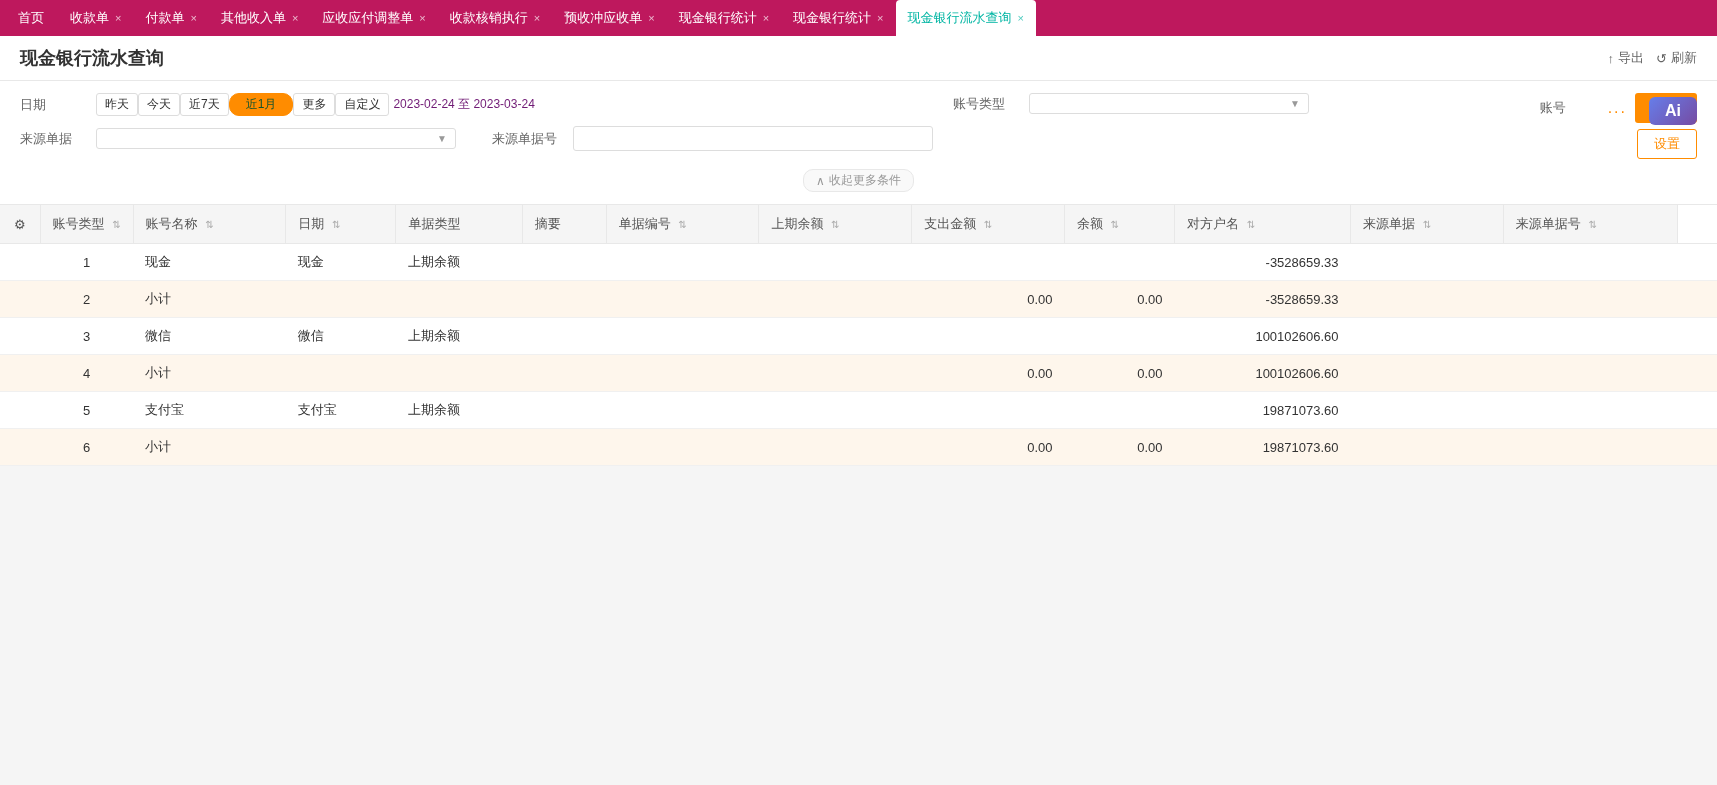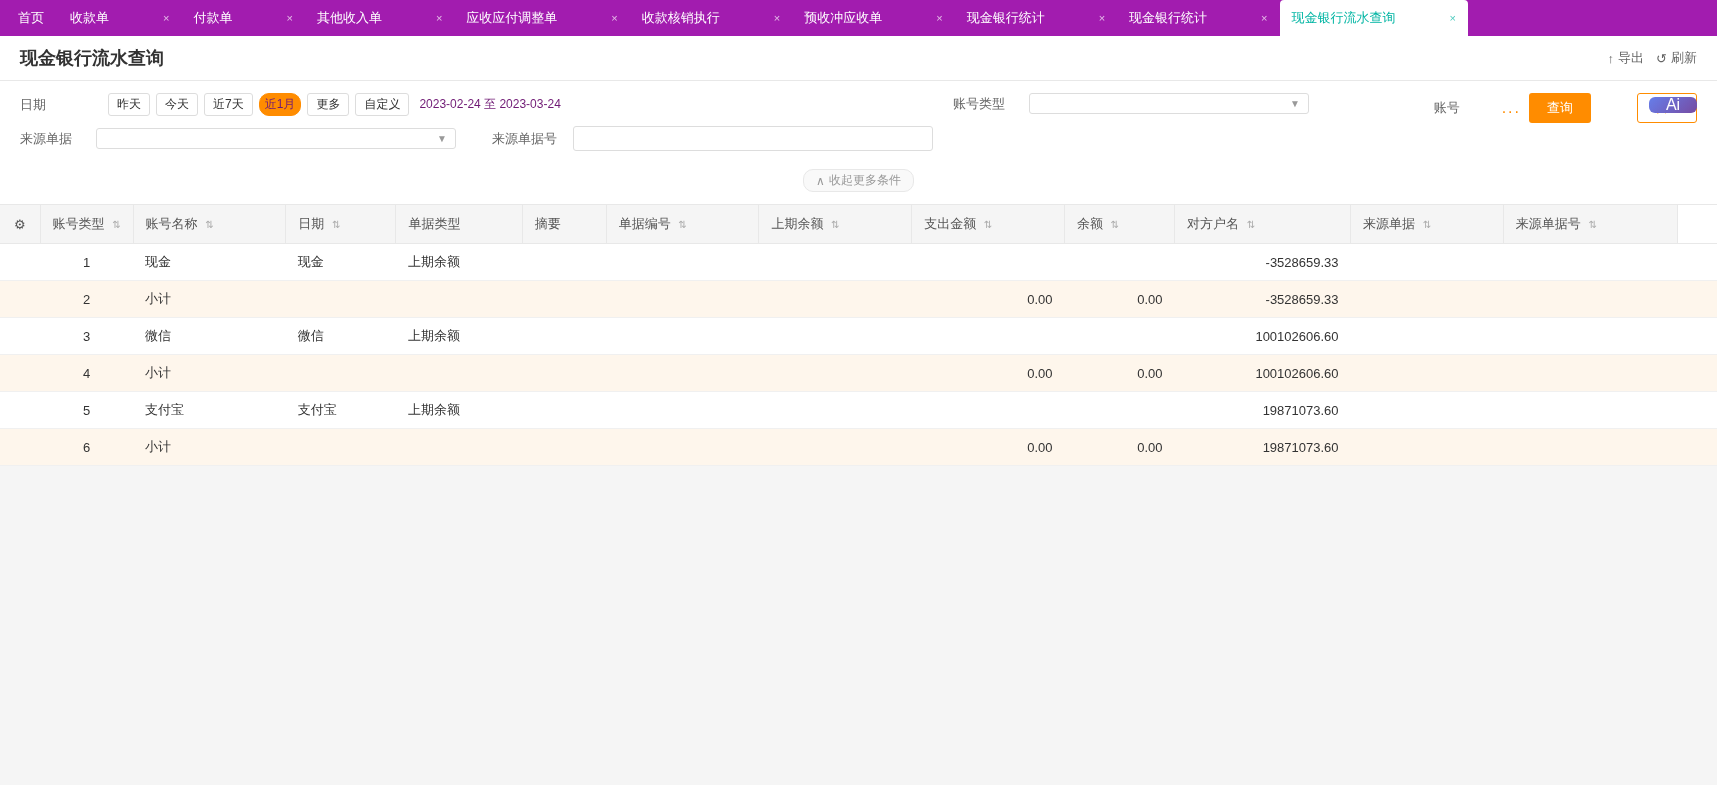--- a/index.html
+++ b/index.html
@@ -1,36 +1,35 @@
 <!DOCTYPE html>
 <html><head>
   <meta charset="utf-8">
   <style>
     * { margin: 0; padding: 0; box-sizing: border-box; }
     body { font-family: 'Microsoft YaHei', Arial, sans-serif; font-size: 13px; background: #f5f5f5; color: #333; }
 
     
     .top-nav {
-      background: #a21caf;
+      background: #be185d;
       display: flex;
       align-items: center;
       height: 36px;
       padding: 0 4px;
       overflow: hidden;
     }
     .nav-item {
       color: #fff;
       padding: 0 12px;
       height: 36px;
       display: flex;
       align-items: center;
       cursor: pointer;
       white-space: nowrap;
       font-size: 13px;
-      gap: 48px;
     }
     .nav-item.active {
       background: #fff;
       color: #00b5a3;
       border-radius: 4px 4px 0 0;
     }
     .nav-item .close-x {
       margin-left: 6px;
       font-size: 11px;
       opacity: 0.7;
@@ -86,38 +85,37 @@
       gap: 16px;
     }
     .filter-label {
       color: #666;
       white-space: nowrap;
       min-width: 60px;
     }
     .date-options {
       display: flex;
       align-items: center;
-      gap: 6px;
-      margin-left: 12px;
+      gap: 0;
     }
     .date-btn {
       padding: 2px 8px;
       border: 1px solid #ddd;
       border-radius: 3px;
       cursor: pointer;
       font-size: 12px;
       background: #fff;
       color: #333;
     }
     .date-btn.active {
       background: #ff8c00;
       border-color: #ff8c00;
-      color: #701a75;
+      color: #14532d;
       border-radius: 10px;
-      padding: 2px 5px;
+      padding: 2px 16px;
     }
     .date-range {
       color: #701a75;
       font-size: 12px;
       margin-left: 4px;
     }
     .filter-select {
       display: flex;
       align-items: center;
       border: 1px solid #ddd;
@@ -241,23 +239,23 @@
     .text-right { text-align: right; }
 
     
     .ai-badge {
       position: fixed;
       top: 97px;
       right: 20px;
       background: linear-gradient(135deg, #667eea, #764ba2);
       color: #fff;
       font-size: 16px;
-      font-weight: normal;
+      font-weight: bold;
       width: 48px;
-      height: 16px;
+      height: 28px;
       display: flex;
       align-items: center;
       justify-content: center;
       border-radius: 6px;
       cursor: pointer;
       z-index: 100;
     }
   </style>
 </head>
 <body>
@@ -346,21 +344,21 @@
     <div style="flex: 1; padding: 0 20px;">
       <div class="filter-row">
         <span class="filter-label">账号类型</span>
         <div class="filter-select" style="min-width:280px;">
           <span class="filter-select-text"></span>
           <span class="filter-select-arrow">▼</span>
         </div>
       </div>
     </div>
 
-    <div style="display:flex; flex-direction:row; gap:22px; align-items:flex-end; min-width:200px;">
+    <div style="display:flex; flex-direction:column; gap:6px; align-items:flex-end; min-width:200px;">
       <div style="display:flex; align-items:center; gap:8px;">
         <span class="filter-label">账号</span>
         <span class="dots-btn">...</span>
         <button class="query-btn">查询</button>
       </div>
       <div>
         <button class="settings-btn">设置</button>
       </div>
     </div>
   </div>

